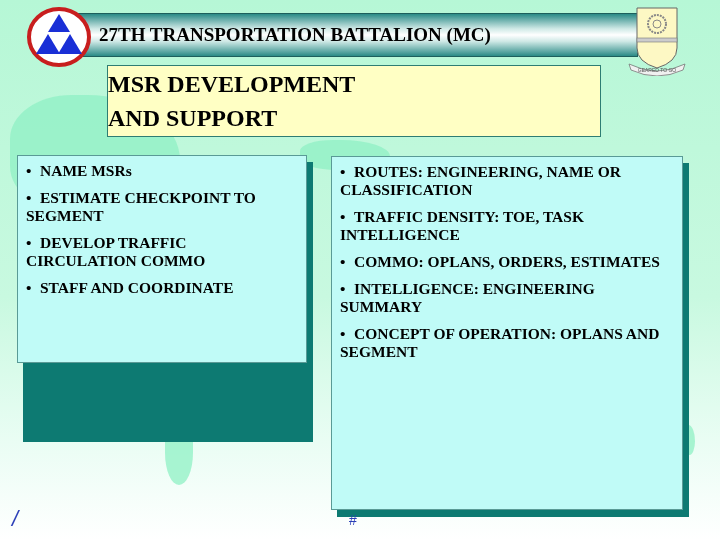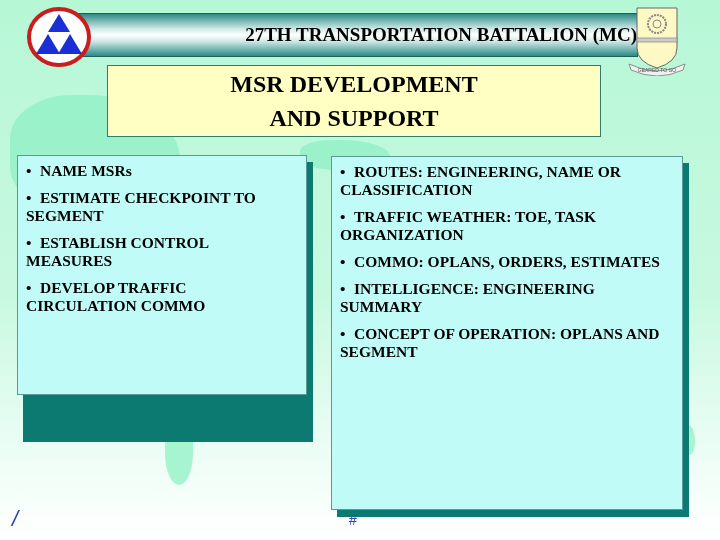--- a/index.html
+++ b/index.html
@@ -6,30 +6,30 @@
   body {
     width:720px; height:540px; position:relative; overflow:hidden;
     background: linear-gradient(to bottom, #b6f7d6 0%, #c8f9e0 55%, #eafdf4 82%, #ffffff 100%);
     font-family: "Liberation Serif", serif;
   }
   .map-blob { position:absolute; background:#8ff0c4; opacity:0.75; border-radius:40% 60% 50% 45%; }
   .header-bar {
     position:absolute; left:78px; top:13px; width:560px; height:44px;
     background: linear-gradient(to bottom, #2a8a86 0%, #cfe9e6 35%, #ffffff 50%, #cfe9e6 65%, #2a8a86 100%);
     border:1px solid #1c5f5c;
-    display:flex; align-items:center; justify-content:flex-end;
+    display:flex; align-items:center; justify-content:flex-start;
     box-sizing:border-box;
   }
   .header-title { font-weight:bold; font-size:19px; color:#000; margin-left:20px; }
   .logo-left { position:absolute; left:26px; top:6px; width:66px; height:62px; }
   .logo-right { position:absolute; left:627px; top:4px; width:60px; height:72px; }
   .title-box {
     position:absolute; left:107px; top:65px; width:494px; height:72px;
     background:#ffffc4; border:1px solid #2e7d73; box-sizing:border-box;
-    display:flex; flex-direction:column; align-items:center; justify-content:center;
+    display:flex; flex-direction:column; align-items:flex-start; justify-content:center;
     font-weight:bold; font-size:24px; line-height:34px; color:#000;
   }
   .panel-shadow { position:absolute; background:#0d7a72; }
   .panel {
     position:absolute; background:#c0fbf7; border:1px solid #5a9a96; box-sizing:border-box;
     padding:6px 8px 0 8px; color:#000; font-weight:bold; font-size:15.5px; line-height:18px;
   }
   .panel .item { margin-bottom:9px; }
   .panel .bullet { display:inline-block; width:14px; }
   .footer-slash { position:absolute; left:12px; top:506px; color:#2b3fb8; font-size:22px; font-family:"Liberation Sans", sans-serif; font-style:italic; }
@@ -64,30 +64,30 @@
   <path d="M2,60 Q30,74 58,60 L56,66 Q30,78 4,66 Z" fill="#f0f0f0" stroke="#777" stroke-width="0.8"></path>
   <text x="30" y="68" font-size="5" text-anchor="middle" fill="#555" font-family="Liberation Sans, sans-serif">GEARED TO GO</text>
 </svg>
 
 <div class="title-box">
   <div>MSR DEVELOPMENT</div>
   <div>AND SUPPORT</div>
 </div>
 
 <div class="panel-shadow" style="left:23px;top:162px;width:290px;height:280px;"></div>
-<div class="panel" style="left:17px;top:155px;width:290px;height:240px;">
+<div class="panel" style="left:17px;top:155px;width:290px;height:208px;">
   <div class="item"><span class="bullet">•</span><span>NAME MSRs</span></div>
   <div class="item"><span class="bullet">•</span><span>ESTIMATE CHECKPOINT TO SEGMENT</span></div>
-  <div class="item"><span class="bullet">•</span><span>ESTABLISH CONTROL MEASURES</span></div>
   <div class="item"><span class="bullet">•</span><span>DEVELOP TRAFFIC CIRCULATION COMMO</span></div>
+  <div class="item"><span class="bullet">•</span><span>STAFF AND COORDINATE</span></div>
 </div>
 
 <div class="panel-shadow" style="left:337px;top:163px;width:352px;height:354px;"></div>
 <div class="panel" style="left:331px;top:156px;width:352px;height:354px;">
   <div class="item"><span class="bullet">•</span><span>ROUTES: ENGINEERING, NAME OR CLASSIFICATION</span></div>
-  <div class="item"><span class="bullet">•</span><span>TRAFFIC WEATHER: TOE, TASK ORGANIZATION</span></div>
+  <div class="item"><span class="bullet">•</span><span>TRAFFIC DENSITY: TOE, TASK INTELLIGENCE</span></div>
   <div class="item"><span class="bullet">•</span><span>COMMO: OPLANS, ORDERS, ESTIMATES</span></div>
   <div class="item"><span class="bullet">•</span><span>INTELLIGENCE: ENGINEERING SUMMARY</span></div>
   <div class="item"><span class="bullet">•</span><span>CONCEPT OF OPERATION: OPLANS AND SEGMENT</span></div>
 </div>
 
 <div class="footer-slash">/</div>
 <div class="footer-mark">#</div>
 
 </body></html>

